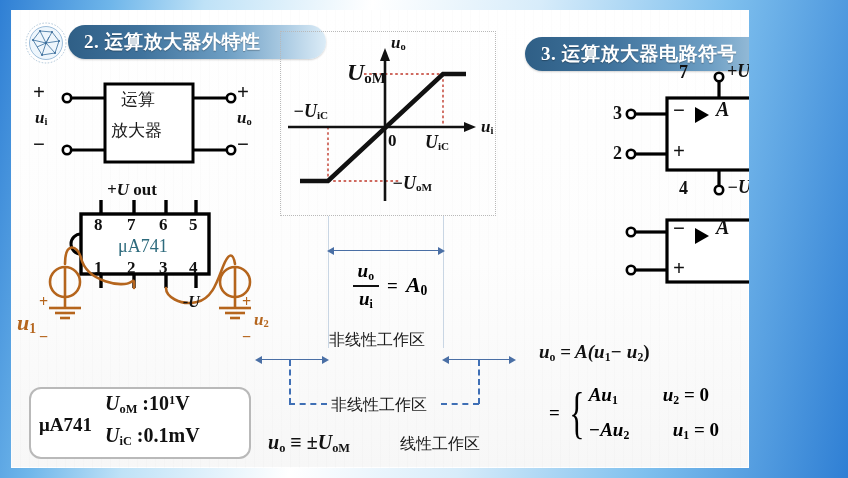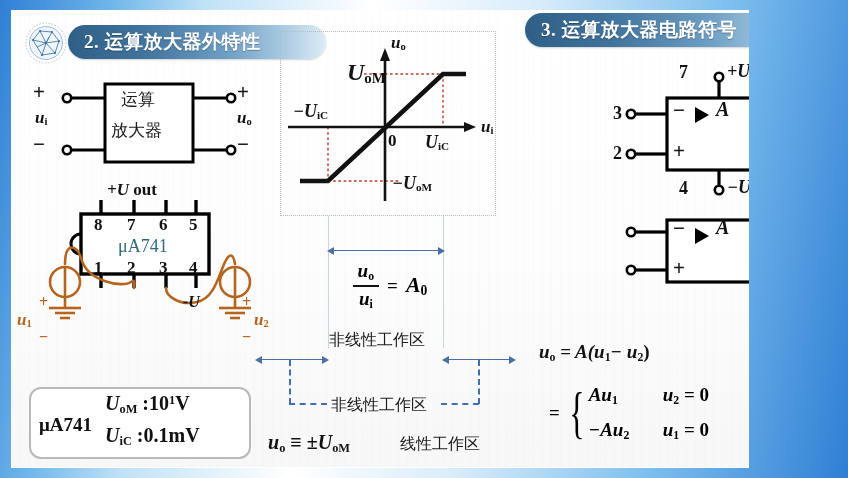--- a/index.html
+++ b/index.html
@@ -26,21 +26,21 @@
     position:absolute;height:34px;border-radius:17px;
     background:linear-gradient(90deg,#2f5f86 0%,#3f729c 28%,#6e9fc4 62%,#aecde4 85%,#dcecf7 100%);
     color:#ffffff;font-family:"Liberation Serif",serif;font-weight:bold;
     font-size:19px;letter-spacing:0.5px;
     display:flex;align-items:center;padding:0 16px;
     box-shadow:0 1px 2px rgba(0,0,0,0.18);
     text-shadow:0 1px 1px rgba(0,0,0,0.28);
     white-space:nowrap;
   }
   #pill2{left:57px;top:15px;width:226px;}
-  #pill3{left:514px;top:3px;width:268px;font-family:Liberation Serif, serif;}
+  #pill3{left:514px;top:27px;width:268px;font-family:Liberation Serif, serif;}
 
   
   #logo{position:absolute;left:14px;top:12px;width:42px;height:42px;}
 
   
   .t{position:absolute;white-space:nowrap;font-family:"Liberation Serif",serif;color:#111;}
   .cn{font-family:"Liberation Sans",sans-serif;color:#1a1a1a;}
   .it{font-style:italic;font-weight:bold;}
   .bd{font-weight:bold;}
   .sub{font-size:0.62em;vertical-align:-0.22em;font-style:normal;font-weight:bold;}
@@ -170,21 +170,21 @@
     <div class="t bd" style="left:178px;top:205px;font-size:17px;">5</div>
     <div class="t bd" style="left:83px;top:248px;font-size:17px;">1</div>
     <div class="t bd" style="left:116px;top:248px;font-size:17px;">2</div>
     <div class="t bd" style="left:148px;top:248px;font-size:17px;">3</div>
     <div class="t bd" style="left:178px;top:248px;font-size:17px;">4</div>
     <div class="t" style="left:107px;top:226px;font-size:18px;color:#2e6b7d;">μA741</div>
     <div class="t it bd" style="left:172px;top:283px;font-size:16px;">-U</div>
 
     <div class="t bd otext" style="left:28px;top:283px;font-size:16px;">+</div>
     <div class="t bd otext" style="left:28px;top:318px;font-size:16px;">−</div>
-    <div class="t it otext" style="left:6px;top:300px;font-size:17px;">
+    <div class="t it otext" style="left:6px;top:300px;font-size:22px;">
       <span>u</span><span class="sub">1</span>
     </div>
     <div class="t bd otext" style="left:231px;top:283px;font-size:16px;">+</div>
     <div class="t bd otext" style="left:231px;top:318px;font-size:16px;">−</div>
     <div class="t it otext" style="left:243px;top:300px;font-size:17px;">
       <span>u</span><span class="sub">2</span>
     </div>
 
     <div id="parambox"></div>
     <div class="t bd" style="left:28px;top:404px;font-size:19px;">μA741</div>
@@ -331,21 +331,21 @@
     </div>
 
     <div style="position:absolute;left:538px;top:374px;display:flex;align-items:center;">
       <span style="font-size:19px;font-weight:bold;padding-right:3px;">=</span>
       <span style="font-size:58px;line-height:52px;font-weight:300;transform:scaleX(0.55);display:inline-block;">{</span>
       <div style="display:flex;flex-direction:column;gap:11px;margin-left:-2px;">
         <div style="display:flex;gap:26px;font-size:19px;font-style:italic;font-weight:bold;">
           <span style="min-width:48px;"><span>Au</span><span class="sub">1</span></span>
           <span><span>u</span><span class="sub">2</span><span style="font-style:normal">&nbsp;</span><span style="font-style:normal">= 0</span></span>
         </div>
-        <div style="display:flex;gap:26px;font-size:19px;font-style:italic;font-weight:bold;justify-content:space-between;">
+        <div style="display:flex;gap:36px;font-size:19px;font-style:italic;font-weight:bold;justify-content:space-between;">
           <span style="min-width:48px;"><span>−Au</span><span class="sub">2</span></span>
           <span><span>u</span><span class="sub">1</span><span style="font-style:normal">&nbsp;</span><span style="font-style:normal">= 0</span></span>
         </div>
       </div>
     </div>
 
   </div>
 </div>
 
 </body></html>

